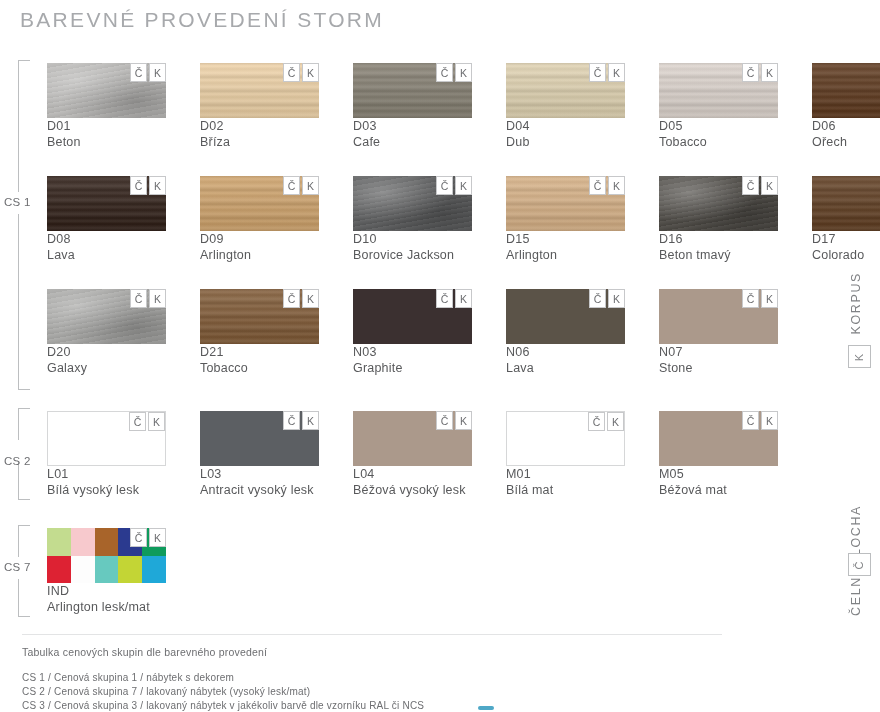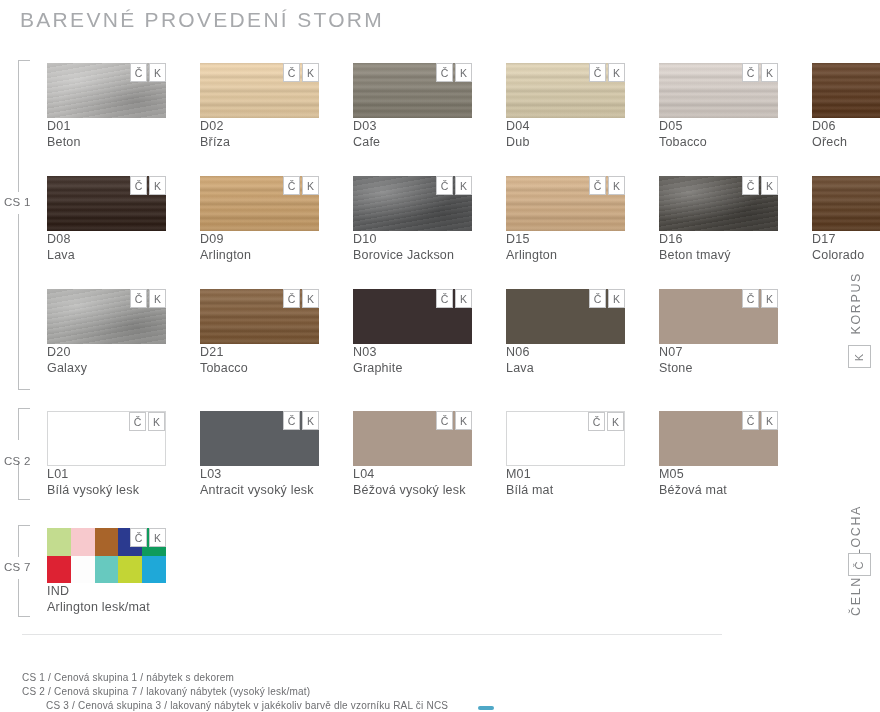--- a/index.html
+++ b/index.html
@@ -395,20 +395,21 @@
     </div>
 
   <div id="legend-host">
       <div class="legend-text" style="top: 272px; left: 849px;">KORPUS</div>
       <div class="legend-badge" style="top: 345px; left: 848px;"><span>K</span></div>
       <div class="legend-text" style="top: 505px; left: 849px;">ČELNÍ PLOCHA</div>
       <div class="legend-badge" style="top: 553px; left: 848px;"><span>Č</span></div>
     </div>
 
   <div class="divider"></div>
+  <div class="foot-title">Tabulka cenových skupin dle barevného provedení</div>
   <div id="footer-host">
       <div class="foot-line" style="top: 672px; text-align: center;">CS 1 / Cenová skupina 1 / nábytek s dekorem</div>
       <div class="foot-line" style="top: 686px;">CS 2 / Cenová skupina 7 / lakovaný nábytek (vysoký lesk/mat)</div>
-      <div class="foot-line" style="top: 700px; margin-left: 24px;">CS 3 / Cenová skupina 3 / lakovaný nábytek v jakékoliv barvě dle vzorníku RAL či NCS</div>
+      <div class="foot-line" style="top: 700px;">CS 3 / Cenová skupina 3 / lakovaný nábytek v jakékoliv barvě dle vzorníku RAL či NCS</div>
     </div>
 
   <div class="page-dot"></div>
 </div>
 
 </body></html>

